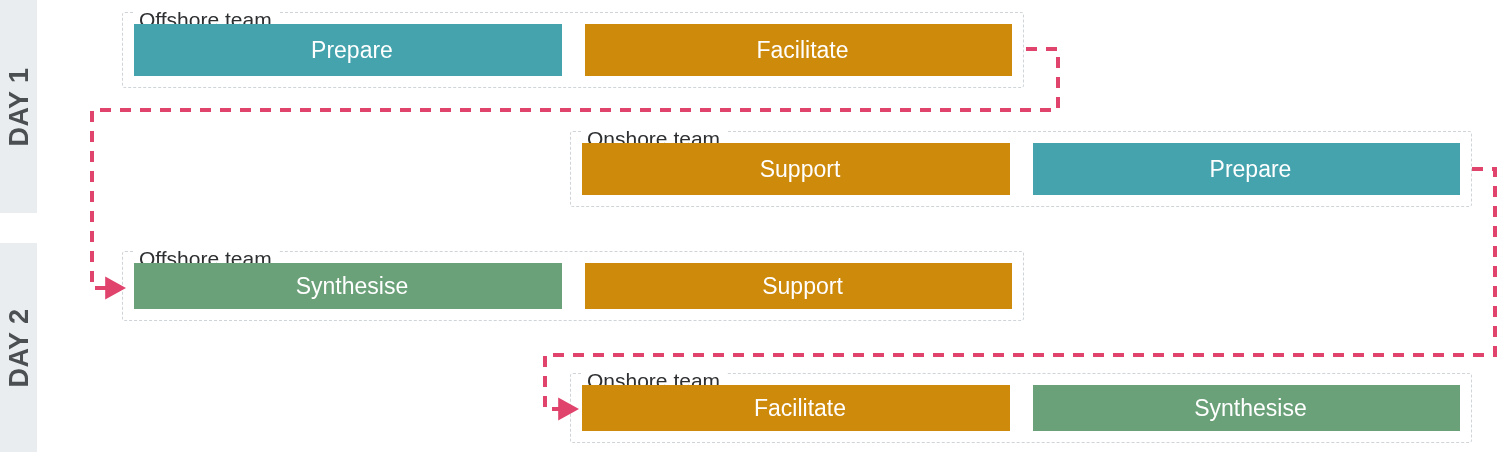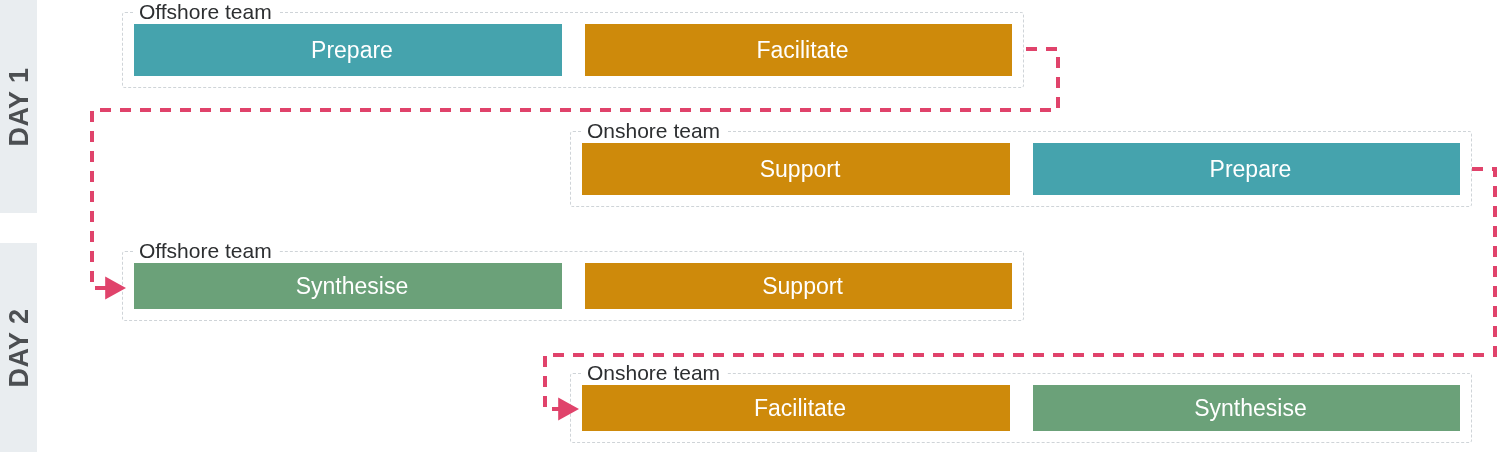--- a/index.html
+++ b/index.html
@@ -30,21 +30,21 @@
   .group{
     position:absolute;
     border:1.6px dashed #cfd4d8;
     border-radius:3px;
     box-sizing:border-box;
   }
   .group-legend{
     position:absolute;
     top:-14px;left:11px;
     background:#ffffff;
-    padding:0 7px 0 5px;
+    padding:8px 7px 0 5px;
     font-size:21px;
     color:#2d2f31;
     line-height:26px;
     white-space:nowrap;
   }
   .bars{
     position:absolute;
     left:11px;right:11px;top:11px;bottom:11px;
     display:flex;
     gap:23px;

